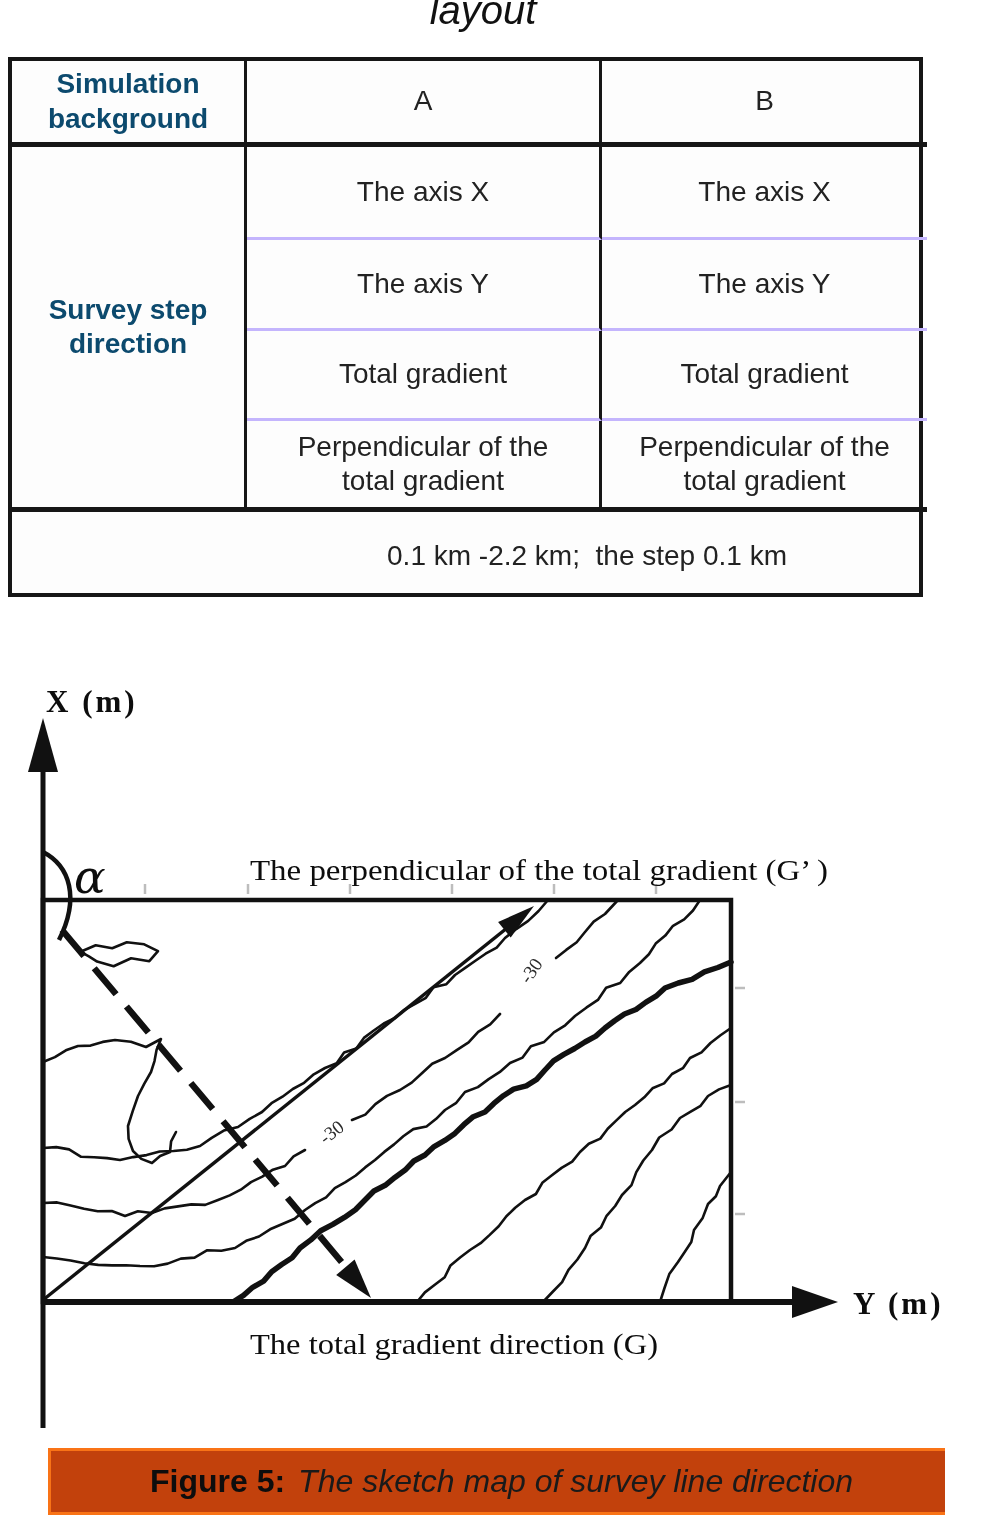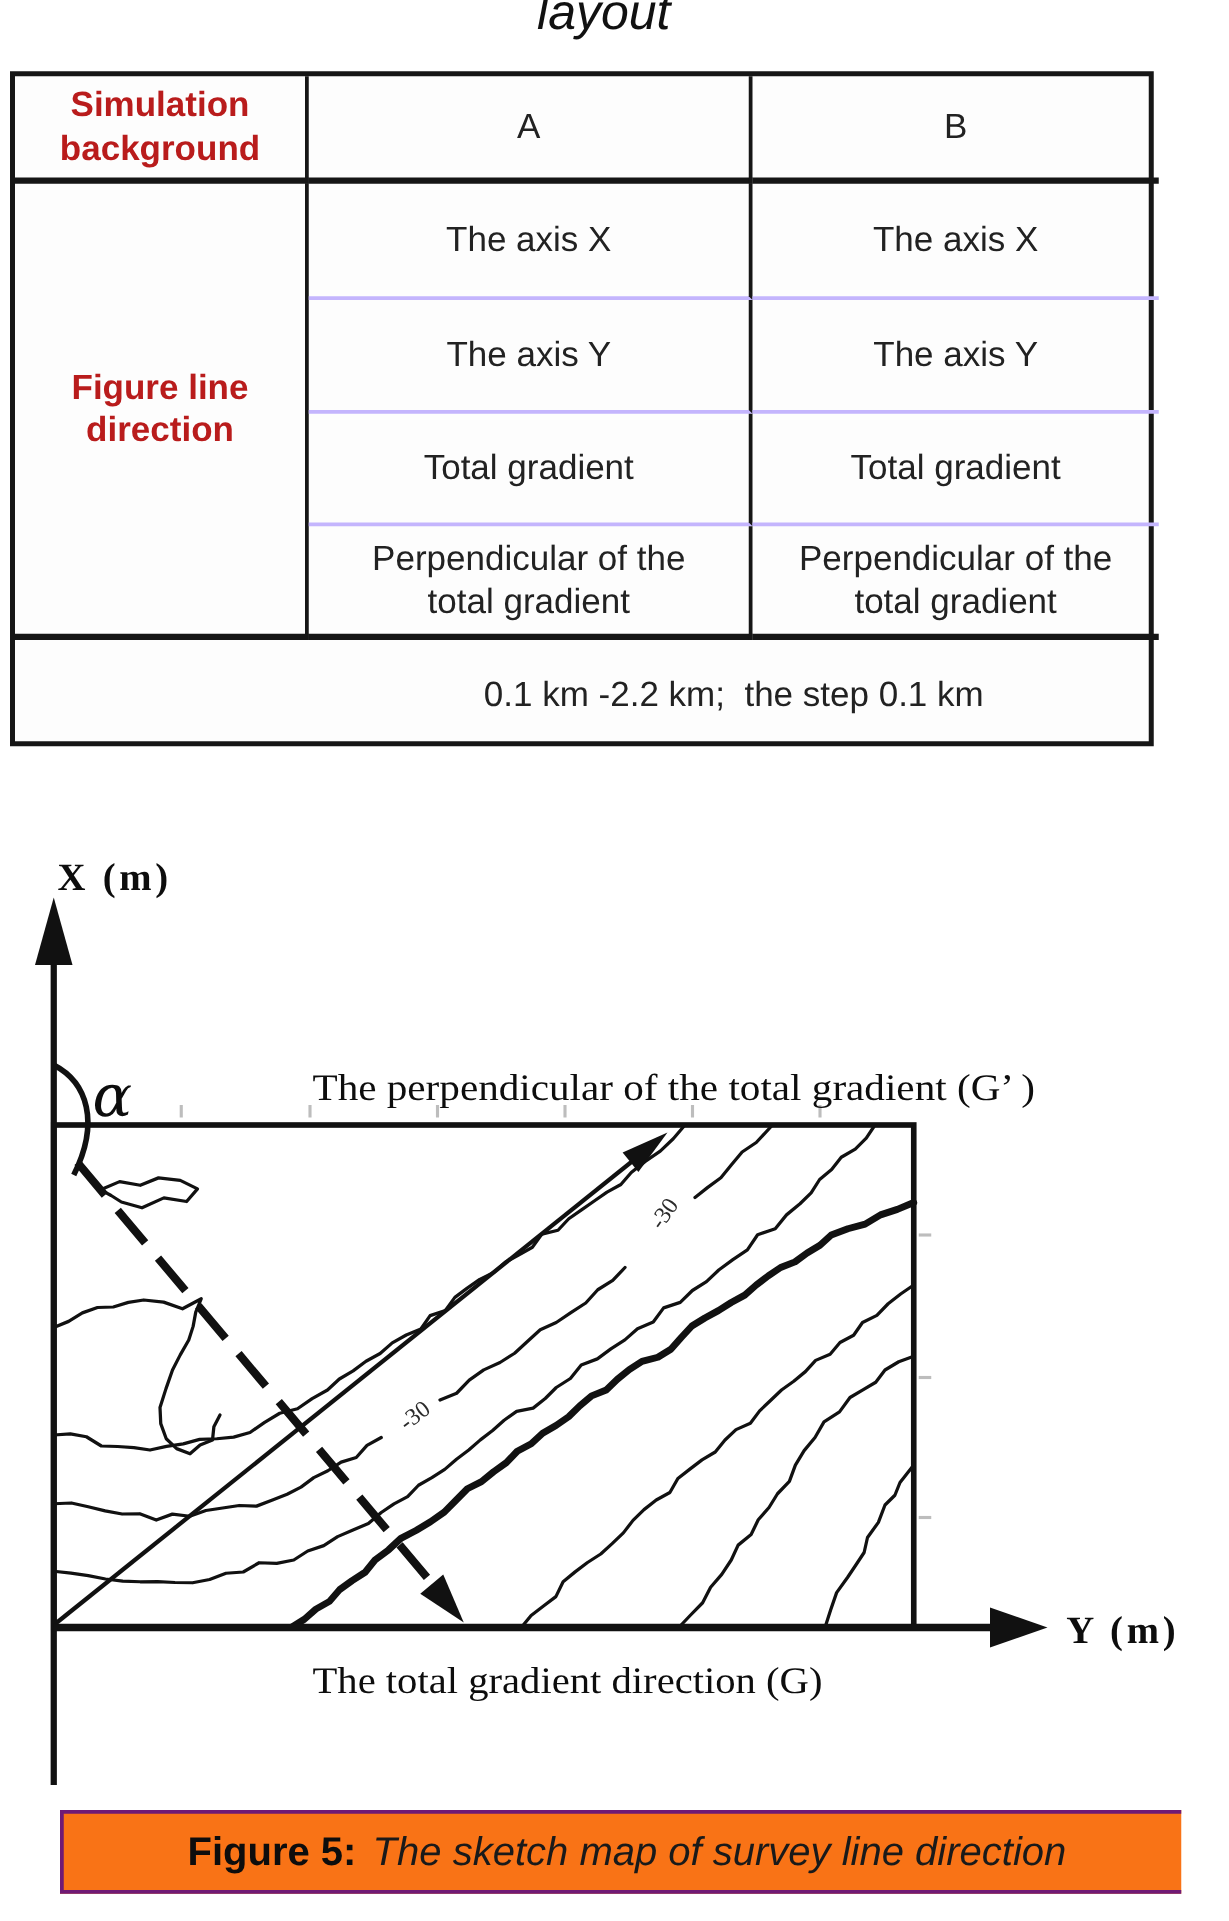--- a/index.html
+++ b/index.html
@@ -12,50 +12,50 @@
 
   
   .tbl{position:absolute;left:8px;top:57px;width:915px;height:540px;
        display:grid;grid-template-columns:235px 355px 325px;
        grid-template-rows:86px 93px 91px 90px 91px 89px;
        border:4px solid #161616;box-sizing:border-box;background:#fdfdfd;}
   .cell{border-right:3px solid #161616;border-bottom:3px solid #c4b5fd;
         display:flex;align-items:center;justify-content:center;text-align:center;
         font-size:28px;line-height:1.22;padding:2px 24px;box-sizing:border-box;color:#222;}
   .cell.last-col{border-right:none;}
-  .cell.hdr{font-weight:bold;color:#b91c1c;}
+  .cell.hdr{font-weight:bold;color:#0c4a6e;}
   .cell.thickb{border-bottom:5px solid #161616;}
   .cell.nob{border-bottom:none;}
   .dir-merged{grid-row:2 / span 4;grid-column:1;}
   .span2{grid-column:2 / span 2;}
   .prewrap{white-space:pre-wrap;}
 
   
   .diagram{position:absolute;left:0;top:660px;width:983px;height:780px;}
 
   
   .figcap{position:absolute;left:48px;top:1448px;width:907px;height:67px;
-    border:3px solid #701a75;background:#f97316;box-sizing:border-box;
+    border:3px solid #f97316;background:#c2410c;box-sizing:border-box;
     display:flex;align-items:center;justify-content:center;gap:13px;font-size:32px;}
   .figcap .b{font-weight:bold;color:#0d0d0d;}
   .figcap .i{font-style:italic;color:#1a1a1a;}
 </style>
 </head>
 <body>
 
 <div class="page">
 
   <div class="top-fragment">layout</div>
 
   <div class="tbl">
     <div class="cell hdr thickb">Simulation background</div>
     <div class="cell thickb">A</div>
     <div class="cell thickb last-col">B</div>
 
-    <div class="cell hdr dir-merged thickb">Figure line direction</div>
+    <div class="cell hdr dir-merged thickb">Survey step direction</div>
 
     <div class="cell">The axis X</div>
     <div class="cell last-col">The axis X</div>
 
     <div class="cell">The axis Y</div>
     <div class="cell last-col">The axis Y</div>
 
     <div class="cell">Total gradient</div>
     <div class="cell last-col">Total gradient</div>
 

